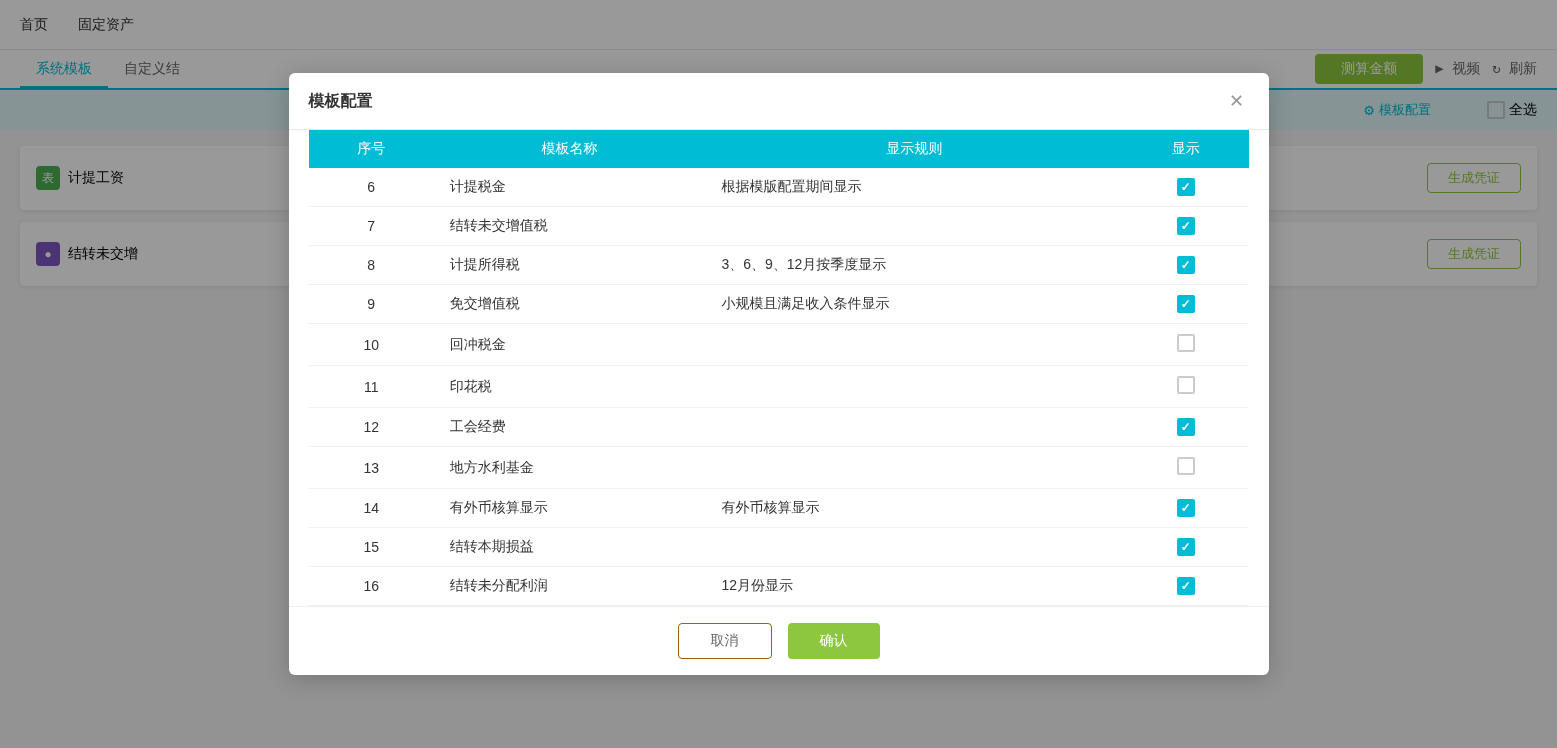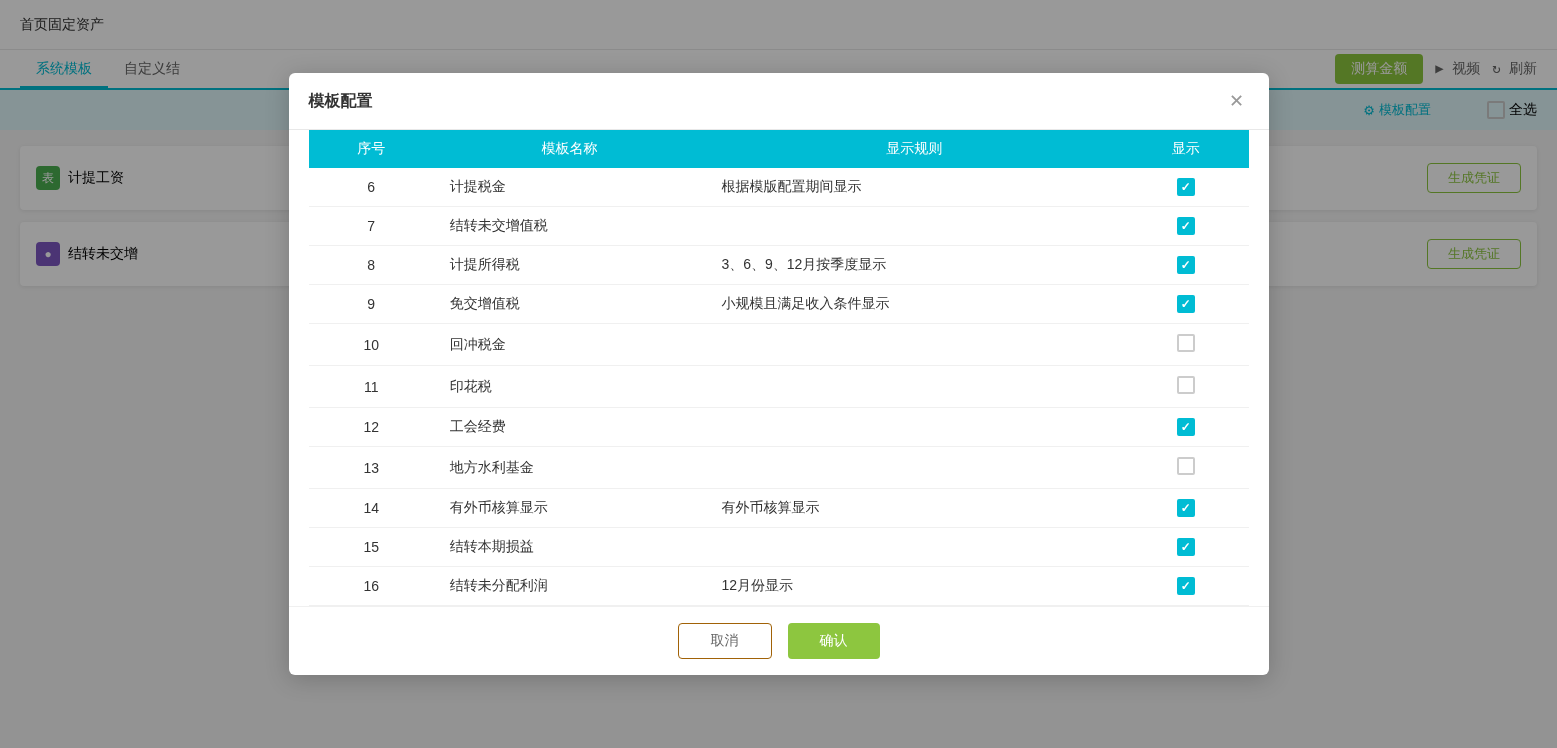--- a/index.html
+++ b/index.html
@@ -20,20 +20,21 @@
       background: #f5f5f5;
       position: relative;
     }
 
     .top-nav {
       height: 50px;
       background: #fff;
       display: flex;
       align-items: center;
       padding: 0 20px;
+      gap: 30px;
       border-bottom: 1px solid #e8e8e8;
     }
 
     .nav-item {
       color: #333;
       font-size: 14px;
       cursor: pointer;
     }
 
     .tabs-bar {
@@ -64,21 +65,21 @@
       margin-left: auto;
       display: flex;
       align-items: center;
       gap: 12px;
     }
 
     .btn-calc {
       background: #8dc63f;
       color: #fff;
       border: none;
-      padding: 6px 16px;
+      padding: 6px 26px;
       border-radius: 4px;
       cursor: pointer;
       font-size: 14px;
     }
 
     .btn-text {
       color: #666;
       cursor: pointer;
       font-size: 14px;
       font-family: Liberation Mono, monospace;

